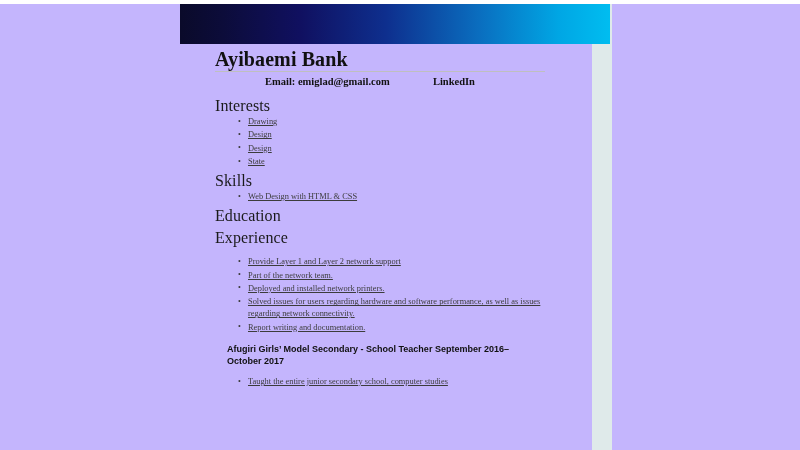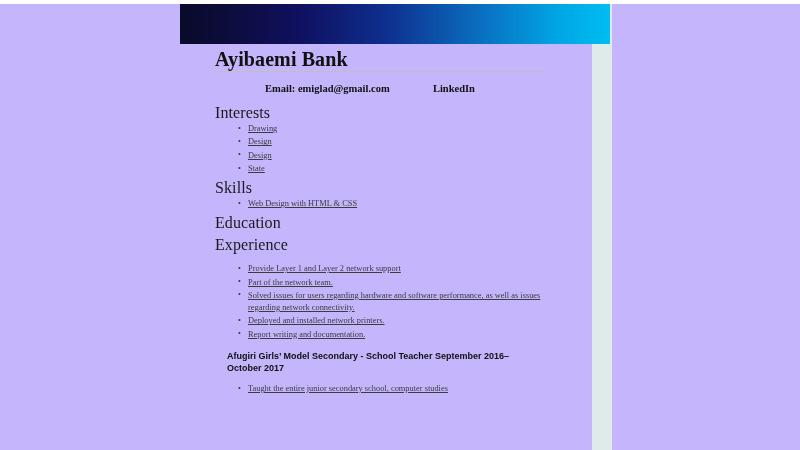--- a/index.html
+++ b/index.html
@@ -73,21 +73,21 @@
     width: 330px;
     height: 1px;
     background: #bfbfbf;
     margin: 1px 0 3px 0;
   }
 
   .contact {
     font-size: 10.5px;
     font-weight: bold;
     color: #111111;
-    margin: 11px 0 10px 0;
+    margin: 4px 0 10px 0;
     padding-left: 50px;
     white-space: nowrap;
   }
   .contact .sep { display: inline-block; width: 38px; }
 
   h2.section {
     font-size: 16px;
     font-weight: normal;
     margin: 4px 0 1px 0;
     color: #1a1a1a;
@@ -168,22 +168,22 @@
     <h2 class="section">Education</h2>
 
     <h2 class="section">Experience</h2>
 
     <div class="experience-wrap">
 
       <div class="job">
         <ul class="bullets">
           <li>Provide Layer 1 and Layer 2 network support</li>
           <li>Part of the network team.</li>
+          <li>Deployed and installed network printers.</li>
           <li>Solved issues for users regarding hardware and software performance, as well as issues regarding network connectivity.</li>
-          <li>Deployed and installed network printers.</li>
           <li>Report writing and documentation.</li>
         </ul>
       </div>
 
       <div class="job">
         <div class="job-title">Afugiri Girls’ Model Secondary - School Teacher September 2016–October 2017</div>
         <ul class="bullets">
           <li>Taught the entire junior secondary school, computer studies</li>
         </ul>
       </div>

